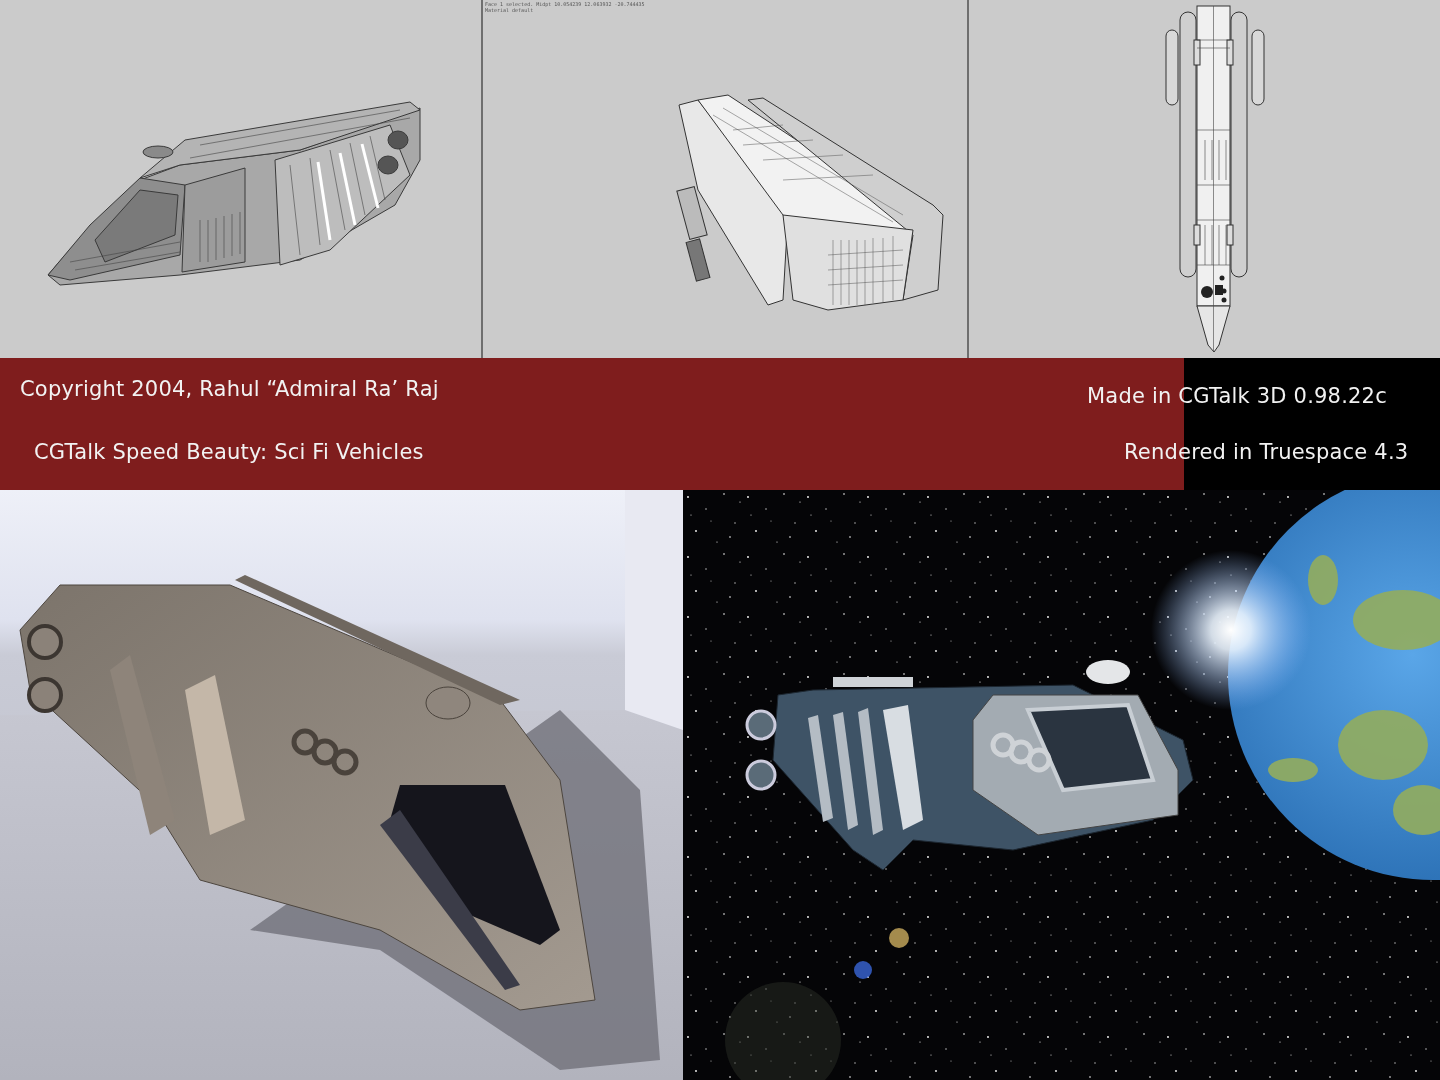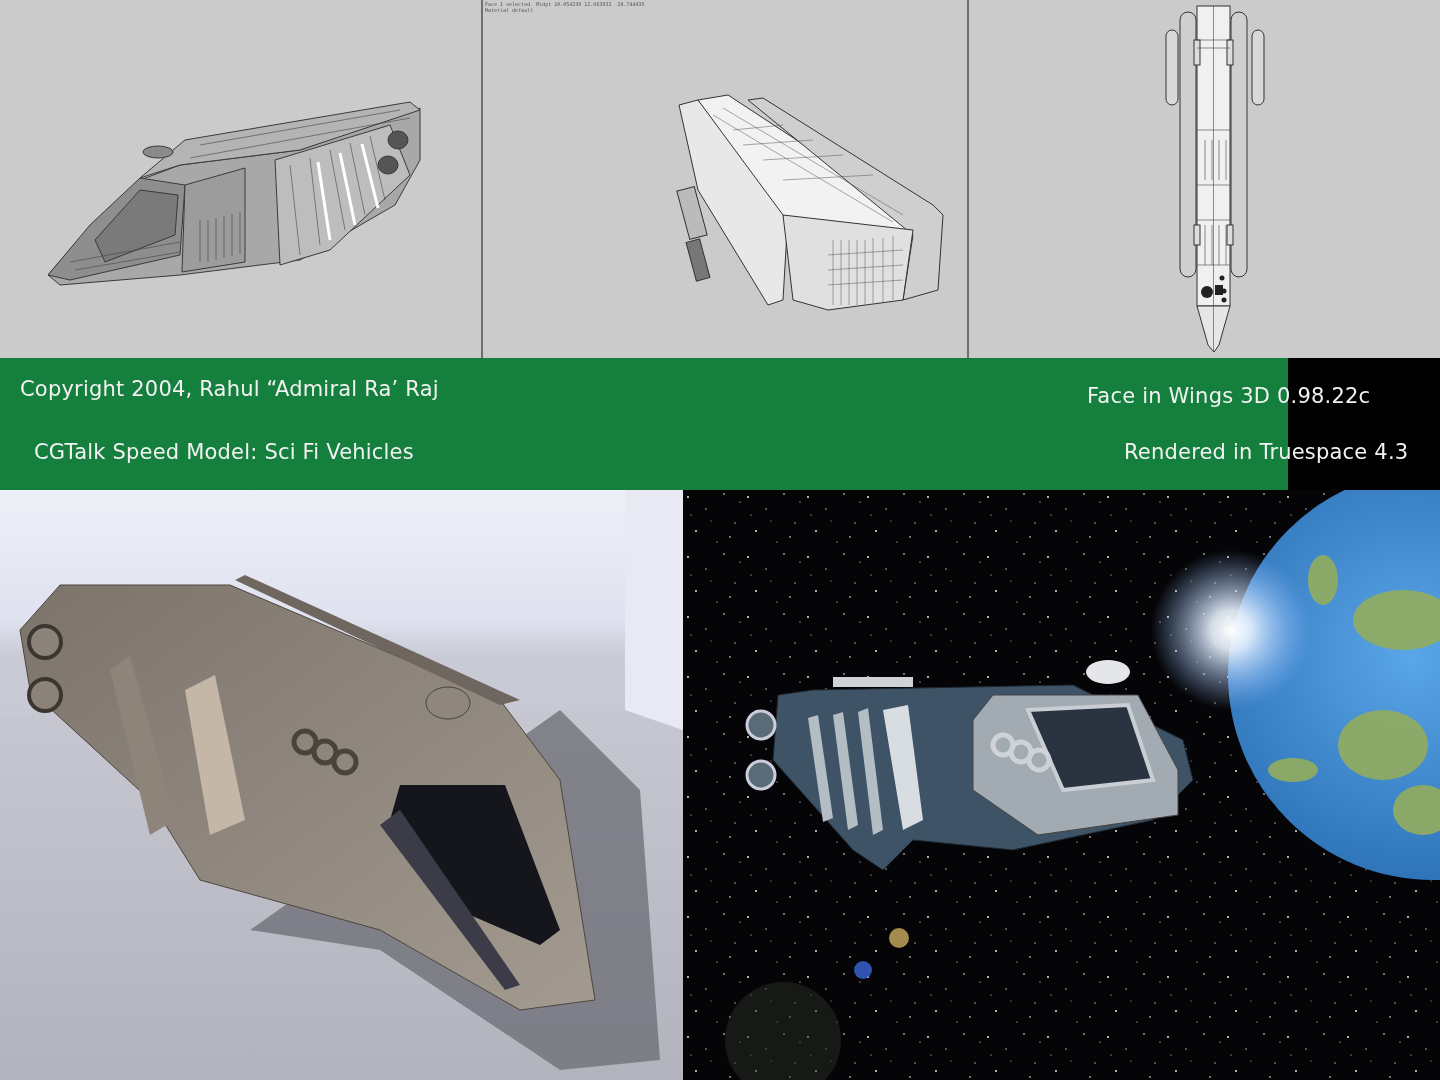--- a/index.html
+++ b/index.html
@@ -3,21 +3,21 @@
 <meta charset="utf-8">
 <style>
   html,body{margin:0;padding:0;background:#000;}
   body{width:1440px;height:1080px;position:relative;overflow:hidden;font-family:"DejaVu Sans",sans-serif;}
   .vp{position:absolute;top:0;height:358px;background:#cbcbcb;box-sizing:border-box;}
   #vp1{left:0;width:483px;border-right:2px solid #6f6f6f;}
   #vp2{left:483px;width:486px;border-right:2px solid #6f6f6f;}
   #vp3{left:969px;width:471px;}
   .vp svg{position:absolute;left:0;top:0;}
   .status{position:absolute;left:2px;top:1px;font-family:"DejaVu Sans Mono",monospace;font-size:5px;line-height:6px;color:#555;white-space:pre;}
-  #caption-band{position:absolute;left:0;top:358px;width:1288px;height:132px;background:#15803d;text-align:right;}
+  #caption-band{position:absolute;left:0;top:358px;width:1184px;height:132px;background:#7f1d1d;text-align:right;}
   .cap{position:absolute;color:#f2f2f2;font-family:"DejaVu Sans",sans-serif;font-size:21px;white-space:nowrap;letter-spacing:0.2px;}
   #render1{position:absolute;left:0;top:490px;width:683px;height:590px;overflow:hidden;
     background:linear-gradient(180deg,#eef0f8 0%,#dfe2ef 22%,#c9cbd6 28%,#b9bac4 100%);}
   #render2{position:absolute;left:683px;top:490px;width:757px;height:590px;overflow:hidden;background:#050507;}
 </style>
 </head>
 <body>
 
 <div id="vp1" class="vp">
   <svg width="483" height="358">
@@ -141,22 +141,22 @@
     <circle cx="238" cy="292" r="6" fill="#222"></circle>
     <rect x="246" y="285" width="8" height="10" fill="#222"></rect>
     <circle cx="253" cy="278" r="2.5" fill="#222"></circle>
       <circle cx="255" cy="291" r="2.5" fill="#222"></circle>
       <circle cx="255" cy="300" r="2.5" fill="#222"></circle>
   </svg>
 </div>
 
 <div id="caption-band">
   <div class="cap" style="left:20px;top:19px;">Copyright 2004, Rahul “Admiral Ra’ Raj</div>
-  <div class="cap" style="left:34px;top:82px;">CGTalk Speed Model: Sci Fi Vehicles</div>
-  <div class="cap" style="left:1087px;top:26px;">Face in Wings 3D 0.98.22c</div>
+  <div class="cap" style="left:34px;top:82px;">CGTalk Speed Beauty: Sci Fi Vehicles</div>
+  <div class="cap" style="left:1087px;top:26px;">Made in CGTalk 3D 0.98.22c</div>
   <div class="cap" style="left:1124px;top:82px;">Rendered in Truespace 4.3</div>
 </div>
 
 <div id="render1">
   <svg width="683" height="590">
     <defs>
       <linearGradient id="floor" x1="0" y1="0" x2="0" y2="1">
         <stop offset="0" stop-color="#c6c7d1"></stop>
           <stop offset="1" stop-color="#b2b3bd"></stop>
       </linearGradient>

